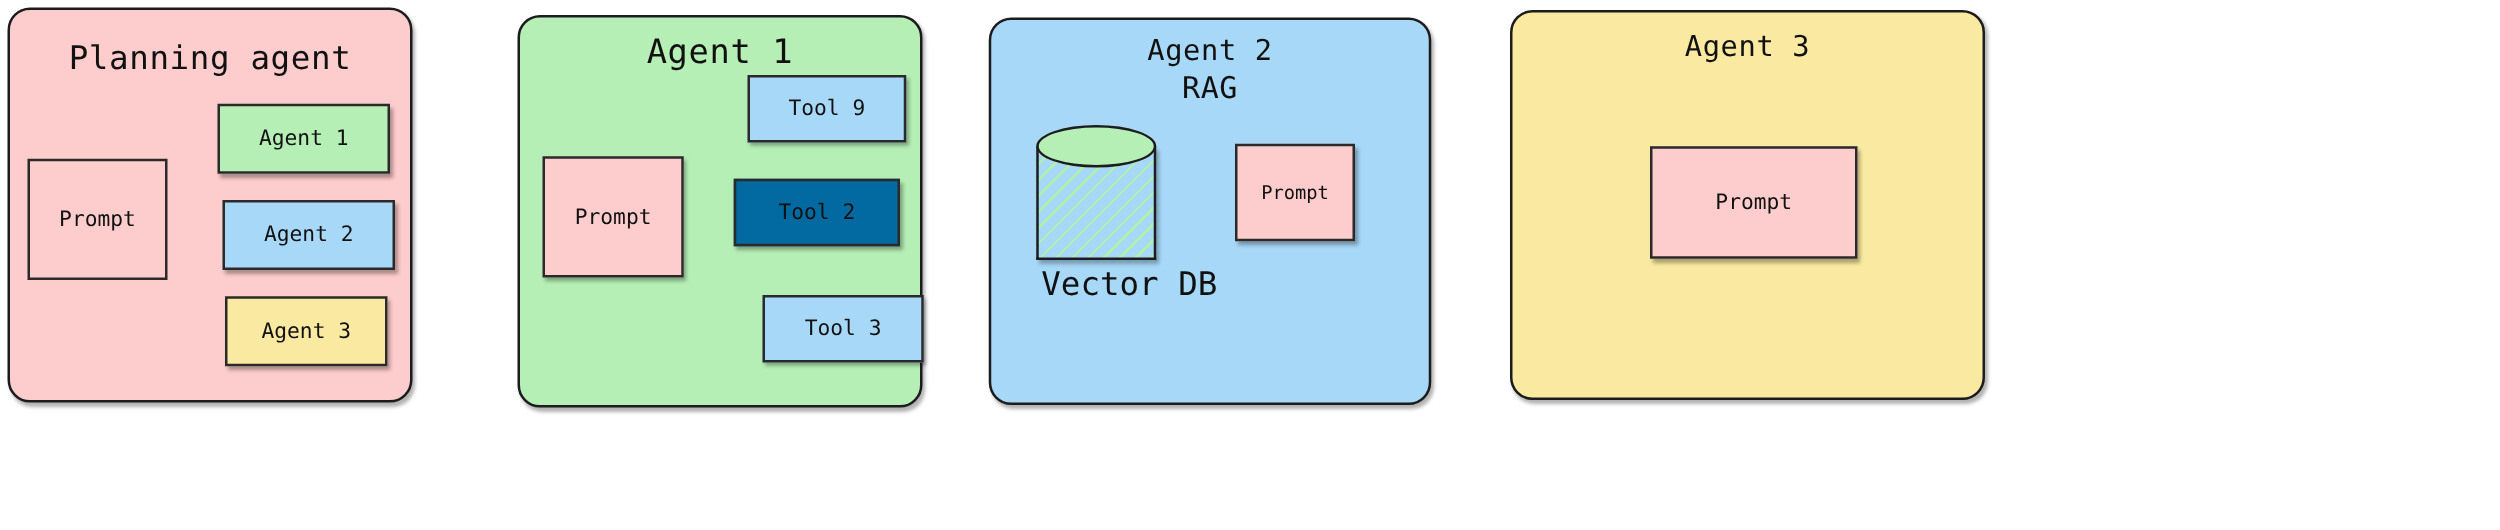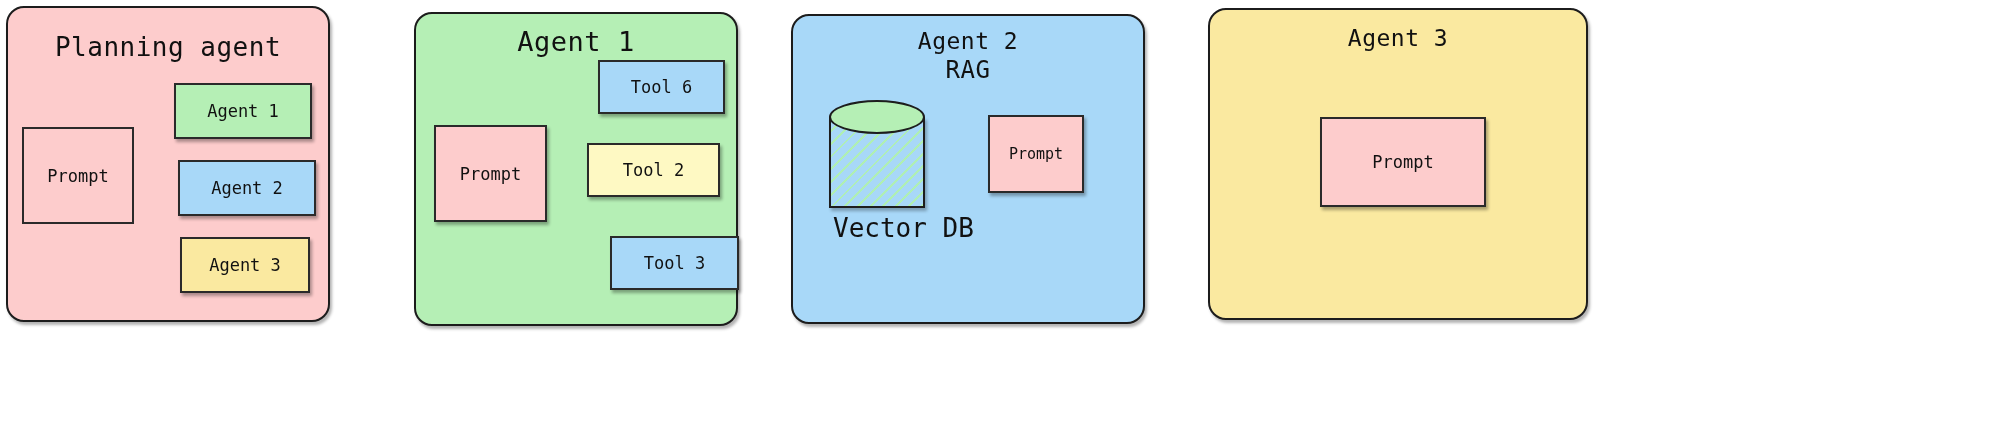--- a/index.html
+++ b/index.html
@@ -119,24 +119,24 @@
   </div>
 
   <div class="panel" style="left:414px; top:12px; width:324px; height:314px; background:#b5efb5;">
     <div class="panel-title" style="top:12px; font-size:27px;">Agent 1</div>
 
     <div class="box" style="left:18px; top:111px; width:113px; height:97px; background:#fdcccc; font-size:17px;">
       <span>Prompt</span>
     </div>
 
     <div class="box" style="left:182px; top:46px; width:127px; height:54px; background:#a8d8f8; font-size:17px;">
-      <span>Tool 6</span>
+      <span>Tool 9</span>
     </div>
 
-    <div class="box" style="left:171px; top:129px; width:133px; height:54px; background:#fef9c3; font-size:17px;">
+    <div class="box" style="left:171px; top:129px; width:133px; height:54px; background:#0369a1; font-size:17px;">
       <span>Tool 2</span>
     </div>
 
     <div class="box" style="left:178px; top:222px; width:129px; height:54px; background:#a8d8f8; font-size:17px;margin-left:16px;">
       <span>Tool 3</span>
     </div>
   </div>
 
   <div class="panel" style="left:791px; top:14px; width:354px; height:310px; background:#a8d8f8;">
     <div class="panel-title" style="top:12px; font-size:23px;">Agent 2</div>

